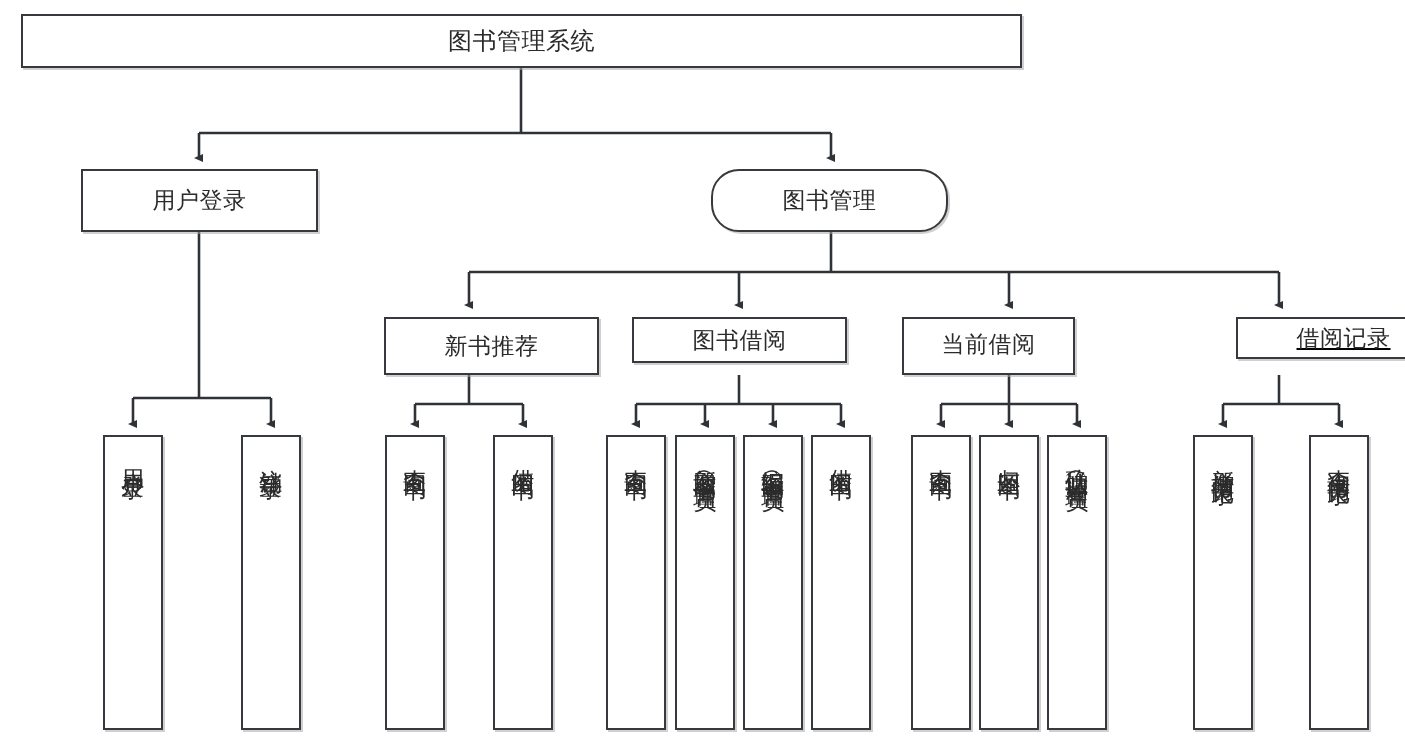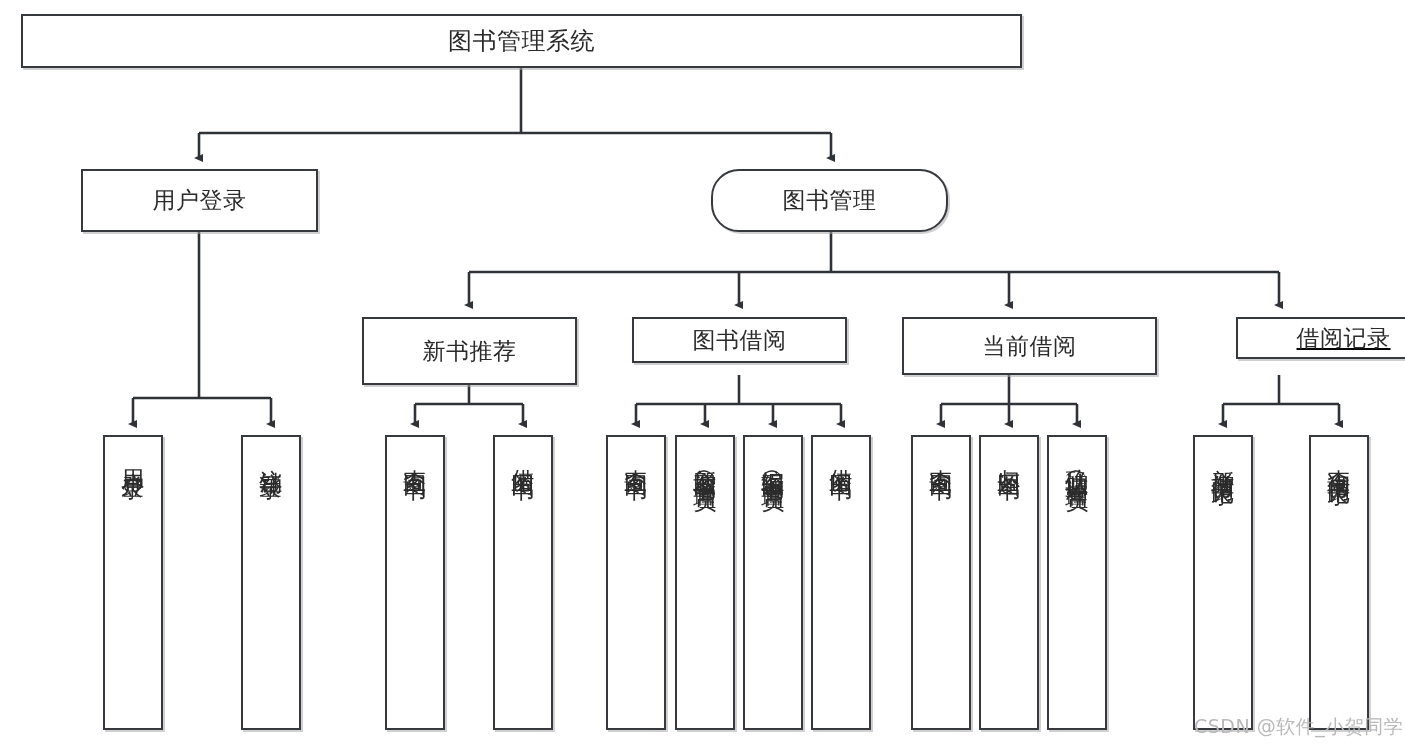--- a/index.html
+++ b/index.html
@@ -129,27 +129,27 @@
     <span class="node-label">图书管理系统</span>
   </div>
 
   <div class="node" style="left:81px; top:169px; width:237px; height:63px;">
     <span class="node-label">用户登录</span>
   </div>
   <div class="node" style="left:711px; top:169px; width:237px; height:63px;border-radius:28px;">
     <span class="node-label">图书管理</span>
   </div>
 
-  <div class="node" style="left:362px; top:317px; width:215px; height:68px;">
+  <div class="node" style="left:384px; top:317px; width:215px; height:58px;">
     <span class="node-label">新书推荐</span>
   </div>
   <div class="node" style="left:632px; top:317px; width:215px; height:46px;">
     <span class="node-label">图书借阅</span>
   </div>
-  <div class="node" style="left:902px; top:317px; width:255px; height:58px;">
+  <div class="node" style="left:902px; top:317px; width:173px; height:58px;font-family:Liberation Mono, monospace;">
     <span class="node-label">当前借阅</span>
   </div>
   <div class="node" style="left:1236px; top:317px; width:215px; height:42px;text-decoration:underline;">
     <span class="node-label">借阅记录</span>
   </div>
 
   <div class="node leaf" style="left:103px; top:435px; width:60px; height:295px;">
     <span class="node-label">用户登录</span>
   </div>
   <div class="node leaf" style="left:241px; top:435px; width:60px; height:295px;">
@@ -186,15 +186,14 @@
     <span class="node-label">确认归还（管理员）</span>
   </div>
 
   <div class="node leaf" style="left:1193px; top:435px; width:60px; height:295px;">
     <span class="node-label">新增借阅记录</span>
   </div>
   <div class="node leaf" style="left:1309px; top:435px; width:60px; height:295px;">
     <span class="node-label">查询借阅记录</span>
   </div>
 
-  <div class="watermark">CSDN @软件_小贺同学</div>
 
 </div>
 
 </body></html>

